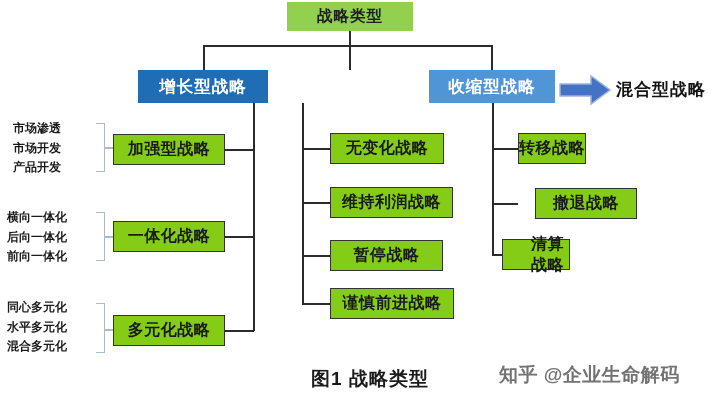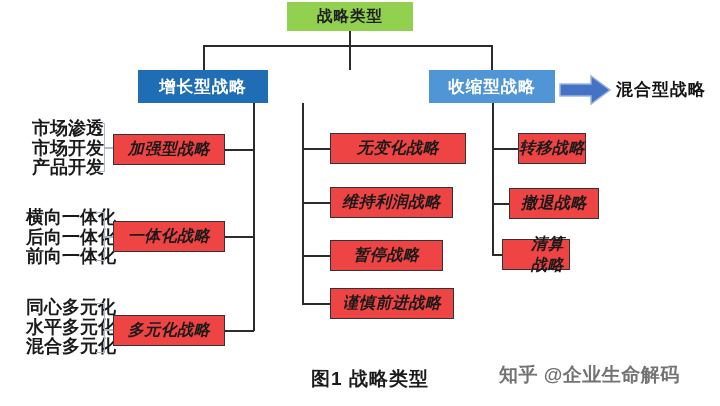--- a/index.html
+++ b/index.html
@@ -8,25 +8,25 @@
   .hline{position:absolute;height:1.5px;background:#2b2b2b;}
   .vline{position:absolute;width:1.5px;background:#2b2b2b;}
   .root-box{position:absolute;left:287px;top:2px;width:126px;height:29px;
     background:#92D050;display:flex;align-items:center;justify-content:center;
     font-size:15.5px;font-weight:bold;color:#1f1f1f;letter-spacing:1px;}
   .branch{position:absolute;top:70px;height:33px;display:flex;align-items:center;justify-content:center;
     color:#ffffff;font-size:16.5px;font-weight:bold;letter-spacing:1px;}
   .branch.b1{left:138px;width:130px;background:#1F6EB5;}
   .branch.b2{left:289px;width:126px;background:#2E86C6;}
   .branch.b3{left:429px;width:126px;background:#5095D5;}
-  .sub-box{position:absolute;height:31px;background:#ef4444;border:1.5px solid #333333;
+  .sub-box{position:absolute;height:31px;background:#84cc16;border:1.5px solid #333333;
     box-sizing:border-box;display:flex;align-items:center;justify-content:center;
-    font-size:16px;font-weight:bold;color:#1a1a1a;letter-spacing:0.5px;font-style:italic;}
-  .label-group{position:absolute;font-size:18px;font-weight:bold;color:#1a1a1a;
-    line-height:19.5px;white-space:nowrap;margin-left:19px;}
+    font-size:16px;font-weight:bold;color:#1a1a1a;letter-spacing:0.5px;}
+  .label-group{position:absolute;font-size:12px;font-weight:bold;color:#1a1a1a;
+    line-height:19.5px;white-space:nowrap;}
   .bracket{position:absolute;width:9px;box-sizing:border-box;
     border-top:1.5px solid #ADBACA;border-right:1.5px solid #ADBACA;border-bottom:1.5px solid #ADBACA;}
   .bracket-stub{position:absolute;height:1.5px;width:9px;background:#ADBACA;}
   .mixed-label{position:absolute;left:616px;top:78px;font-size:17px;font-weight:bold;color:#141414;
     letter-spacing:1px;white-space:nowrap;}
   .caption{position:absolute;left:240px;top:366px;width:260px;text-align:center;
     font-size:19px;font-weight:600;color:#1b1b1b;letter-spacing:1px;}
   .watermark{position:absolute;left:499px;top:362px;font-size:19px;font-weight:bold;
     color:#737373;text-shadow:1px 1px 0 #ffffff;white-space:nowrap;letter-spacing:0.5px;}
   .arrow-wrap{position:absolute;left:558px;top:73px;width:56px;height:34px;}
@@ -89,25 +89,25 @@
 
   <div class="label-group" style="left:7px;top:298px;">
     <div>同心多元化</div>
     <div>水平多元化</div>
     <div>混合多元化</div>
   </div>
   <div class="bracket" style="left:96px;top:303px;height:50px;"></div>
   <div class="bracket-stub" style="left:104px;top:329px;"></div>
   <div class="sub-box" style="left:113px;top:315px;width:112px;">多元化战略</div>
 
-  <div class="sub-box" style="left:330px;top:133px;width:136px;">无变化战略</div>
+  <div class="sub-box" style="left:330px;top:133px;width:114px;">无变化战略</div>
   <div class="sub-box" style="left:330px;top:187px;width:123px;">维持利润战略</div>
   <div class="sub-box" style="left:330px;top:240px;width:113px;">暂停战略</div>
   <div class="sub-box" style="left:330px;top:288px;width:124px;">谨慎前进战略</div>
 
   <div class="sub-box" style="left:518px;top:133px;width:68px;">转移战略</div>
-  <div class="sub-box" style="left:509px;top:188px;width:90px;">撤退战略</div>
+  <div class="sub-box" style="left:535px;top:188px;width:102px;">撤退战略</div>
   <div class="sub-box" style="left:502px;top:239px;width:68px;padding-left:28px;">清算战略</div>
 
   <div class="caption">图1  战略类型</div>
   <div class="watermark">知乎 @企业生命解码</div>
 
 </div>
 
 </body></html>

